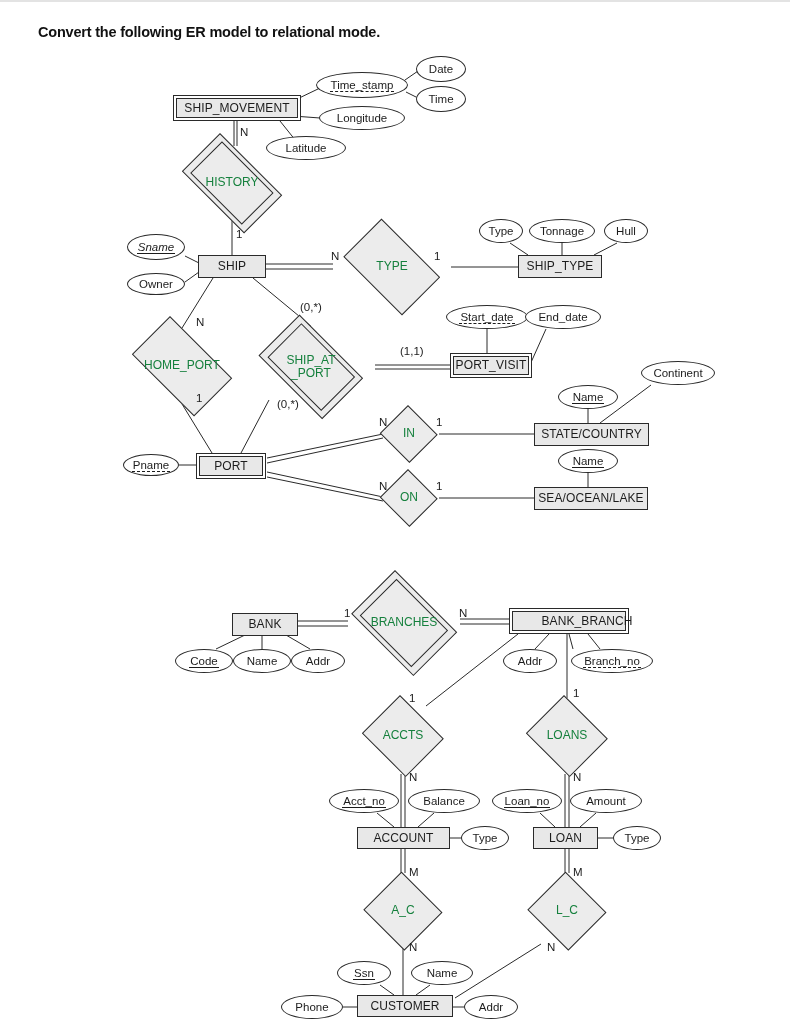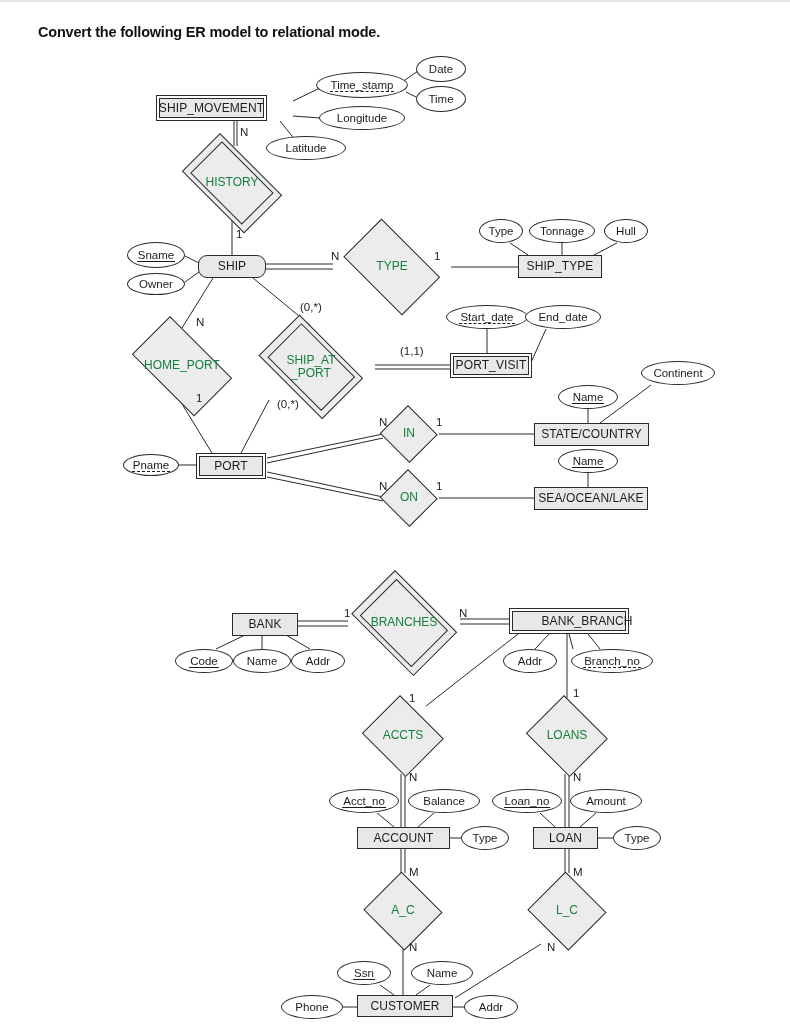--- a/index.html
+++ b/index.html
@@ -164,24 +164,24 @@
       <line x1="403" y1="949" x2="403" y2="995"></line>
 
       <line x1="541" y1="944" x2="455" y2="998"></line>
 
       <line x1="380" y1="985" x2="394" y2="995"></line>
       <line x1="430" y1="985" x2="416" y2="995"></line>
       <line x1="343" y1="1007" x2="357" y2="1007"></line>
       <line x1="453" y1="1007" x2="464" y2="1007"></line>
     </g>
   </svg>
-<div class="node entity weak" style="left: 156px; top: 95px; width: 111px; height: 26px;">
+<div class="node entity weak" style="left: 173px; top: 95px; width: 128px; height: 26px;">
       <span class="lbl">SHIP_MOVEMENT</span>
     </div>
-    <div class="node entity" style="left: 198px; top: 255px; width: 68px; height: 23px; border-radius: 9px;">
+    <div class="node entity" style="left: 198px; top: 255px; width: 68px; height: 23px;">
       <span class="lbl">SHIP</span>
     </div>
     <div class="node entity" style="left: 518px; top: 255px; width: 84px; height: 23px;">
       <span class="lbl">SHIP_TYPE</span>
     </div>
     <div class="node entity weak" style="left: 450px; top: 353px; width: 82px; height: 25px;">
       <span class="lbl">PORT_VISIT</span>
     </div>
     <div class="node entity weak" style="left: 196px; top: 453px; width: 70px; height: 26px;">
       <span class="lbl">PORT</span>
@@ -226,21 +226,21 @@
     </div>
     <div class="node attr" style="left: 416px; top: 86px; width: 50px; height: 26px;">
       <span class="lbl">Time</span>
     </div>
     <div class="node attr" style="left: 319px; top: 106px; width: 86px; height: 24px;">
       <span class="lbl">Longitude</span>
     </div>
     <div class="node attr" style="left: 266px; top: 136px; width: 80px; height: 24px;">
       <span class="lbl">Latitude</span>
     </div>
-    <div class="node attr key" style="left: 127px; top: 242px; width: 58px; height: 26px;">
+    <div class="node attr key" style="left: 127px; top: 234px; width: 58px; height: 26px; font-style: italic;">
       <span class="lbl">Sname</span>
     </div>
     <div class="node attr" style="left: 127px; top: 273px; width: 58px; height: 22px;">
       <span class="lbl">Owner</span>
     </div>
     <div class="node attr" style="left: 479px; top: 219px; width: 44px; height: 24px;">
       <span class="lbl">Type</span>
     </div>
     <div class="node attr" style="left: 529px; top: 219px; width: 66px; height: 24px;">
       <span class="lbl">Tonnage</span>

